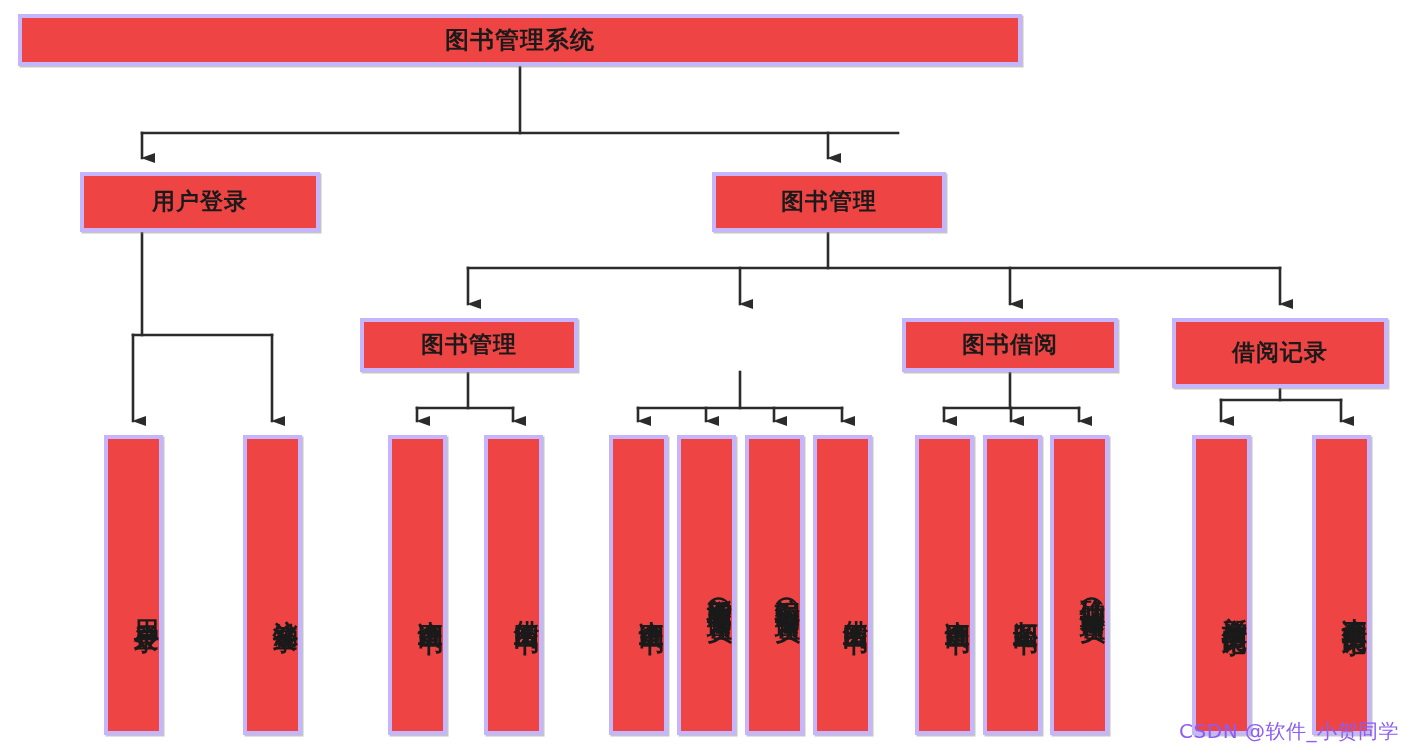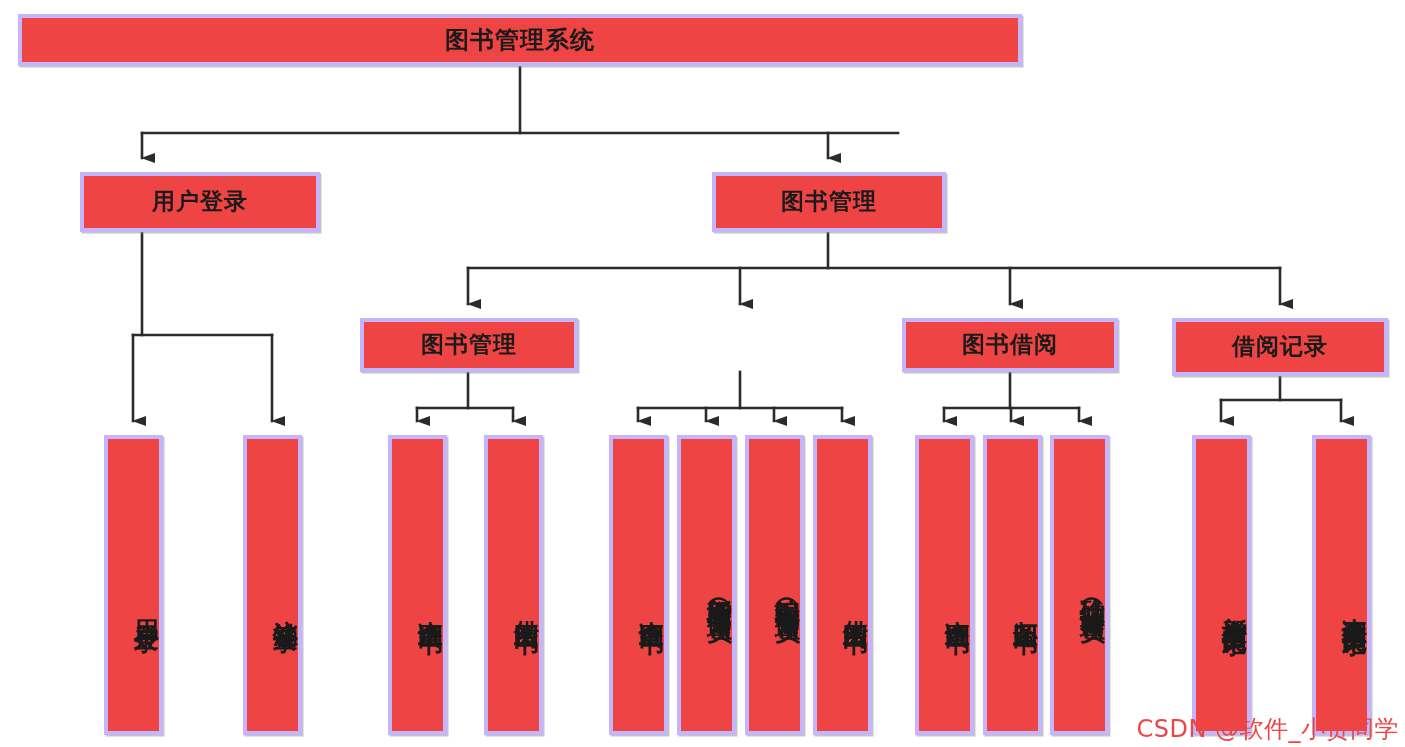--- a/index.html
+++ b/index.html
@@ -55,22 +55,22 @@
     justify-content: center;
     line-height: 1.05;
   }
   .node.v.tall {
     padding-top: 12px;
   }
   .watermark {
     position: absolute;
     right: 6px;
     bottom: 2px;
-    font-size: 24px;
-    color: #ef4444;
+    font-size: 20px;
+    color: #8b5cf6;
     letter-spacing: 0.5px;
     white-space: nowrap;
     user-select: none;
   }
 </style>
 </head>
 <body>
 
 <div id="canvas">
 
@@ -124,21 +124,21 @@
     </g>
   </svg>
 
   <div class="node h root" style="left:18px; top:14px; width:1004px; height:52px;">图书管理系统</div>
 
   <div class="node h" style="left:80px; top:172px; width:240px; height:60px;">用户登录</div>
   <div class="node h" style="left:712px; top:172px; width:234px; height:60px;">图书管理</div>
 
   <div class="node h" style="left:360px; top:318px; width:218px; height:54px;">图书管理</div>
   <div class="node h" style="left:902px; top:318px; width:216px; height:54px;">图书借阅</div>
-  <div class="node h" style="left:1172px; top:318px; width:216px; height:58px;">借阅记录</div>
+  <div class="node h" style="left:1172px; top:318px; width:216px; height:70px;">借阅记录</div>
 
   <div class="node v" style="left:104px; top:435px; width:59px; height:300px;">用户登录</div>
   <div class="node v" style="left:243px; top:435px; width:59px; height:300px;">注销登录</div>
 
   <div class="node v" style="left:388px; top:435px; width:59px; height:300px;">查询图书</div>
   <div class="node v" style="left:484px; top:435px; width:59px; height:300px;">借阅图书</div>
 
   <div class="node v" style="left:609px; top:435px; width:59px; height:300px;">查询图书</div>
   <div class="node v tall" style="left:677px; top:435px; width:59px; height:300px;">新增图书（管理员）</div>
   <div class="node v tall" style="left:745px; top:435px; width:59px; height:300px;">编辑图书（管理员）</div>

